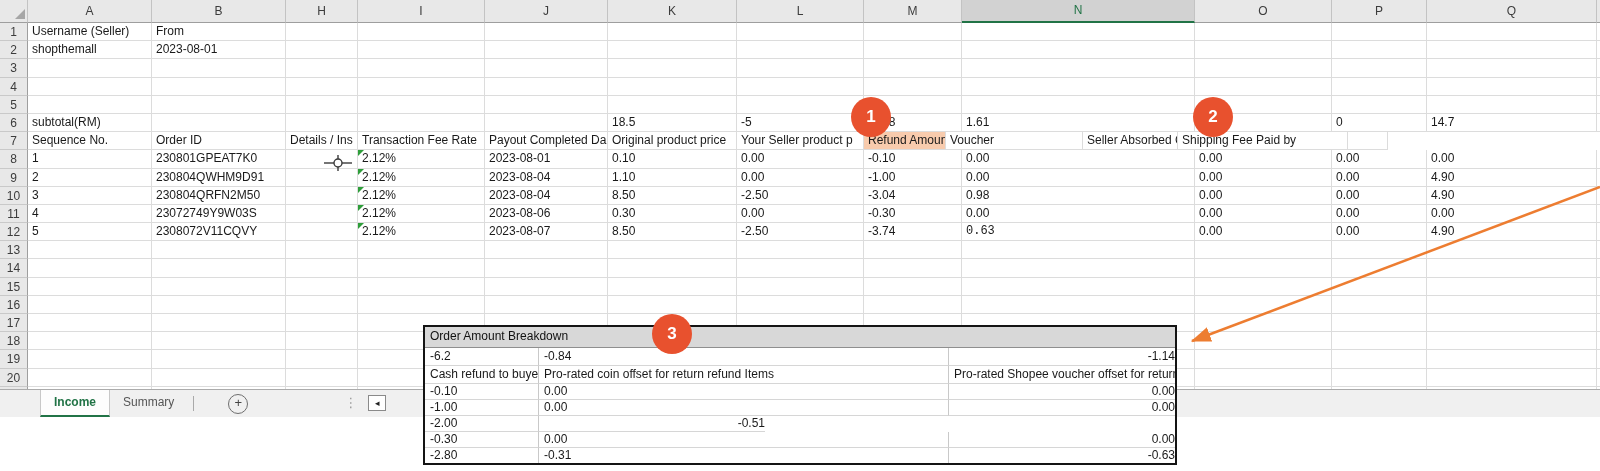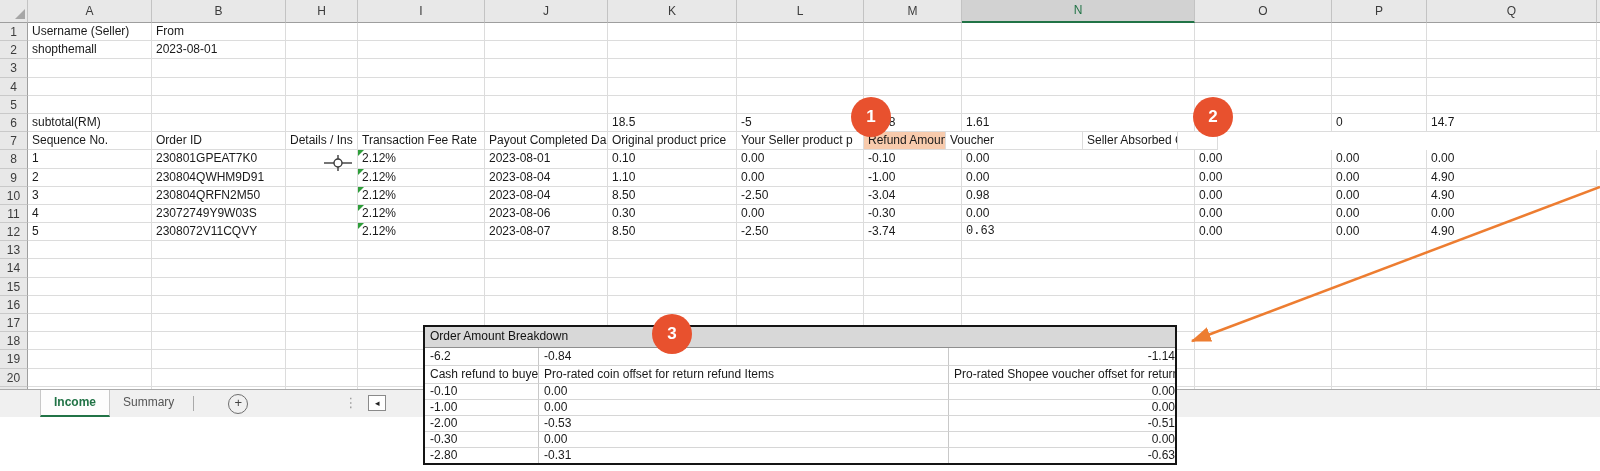--- a/index.html
+++ b/index.html
@@ -183,20 +183,21 @@
         <div class="cell" style="width: 124px;">Sequence No.</div>
         <div class="cell" style="width: 134px;">Order ID</div>
         <div class="cell" style="width: 72px;">Details / Ins</div>
         <div class="cell" style="width: 127px;">Transaction Fee Rate</div>
         <div class="cell" style="width: 123px;">Payout Completed Da</div>
         <div class="cell" style="width: 129px;">Original product price</div>
         <div class="cell" style="width: 127px;">Your Seller product p</div>
         <div class="cell hl" style="width: 82px;">Refund Amount</div>
         <div class="cell" style="width: 137px;">Voucher</div>
         <div class="cell" style="width: 95px;">Seller Absorbed Coin</div>
+        <div class="cell" style="width: 170px;">Shipping Fee Paid by</div>
         <div class="cell" style="width: 40px;"></div>
       </div>
       <div class="row">
         <div class="gut">8</div>
         <div class="cell" style="width: 124px;">1</div>
         <div class="cell" style="width: 134px;">230801GPEAT7K0</div>
         <div class="cell" style="width: 72px;"></div>
         <div class="cell" style="width: 127px;"><span class="err-tri"></span>2.12%</div>
         <div class="cell" style="width: 123px;">2023-08-01</div>
         <div class="cell" style="width: 129px;">0.10</div>
@@ -452,21 +453,20 @@
           <div class="pcell pc2">0.00</div>
           <div class="pcell pc3">0.00</div>
         </div>
         <div class="prow slim">
           <div class="pcell pc1">-1.00</div>
           <div class="pcell pc2">0.00</div>
           <div class="pcell pc3">0.00</div>
         </div>
         <div class="prow slim">
           <div class="pcell pc1">-2.00</div>
-          <div class="pcell pc2">-0.53</div>
           <div class="pcell pc3">-0.51</div>
         </div>
         <div class="prow slim">
           <div class="pcell pc1">-0.30</div>
           <div class="pcell pc2">0.00</div>
           <div class="pcell pc3">0.00</div>
         </div>
         <div class="prow slim">
           <div class="pcell pc1">-2.80</div>
           <div class="pcell pc2">-0.31</div>

